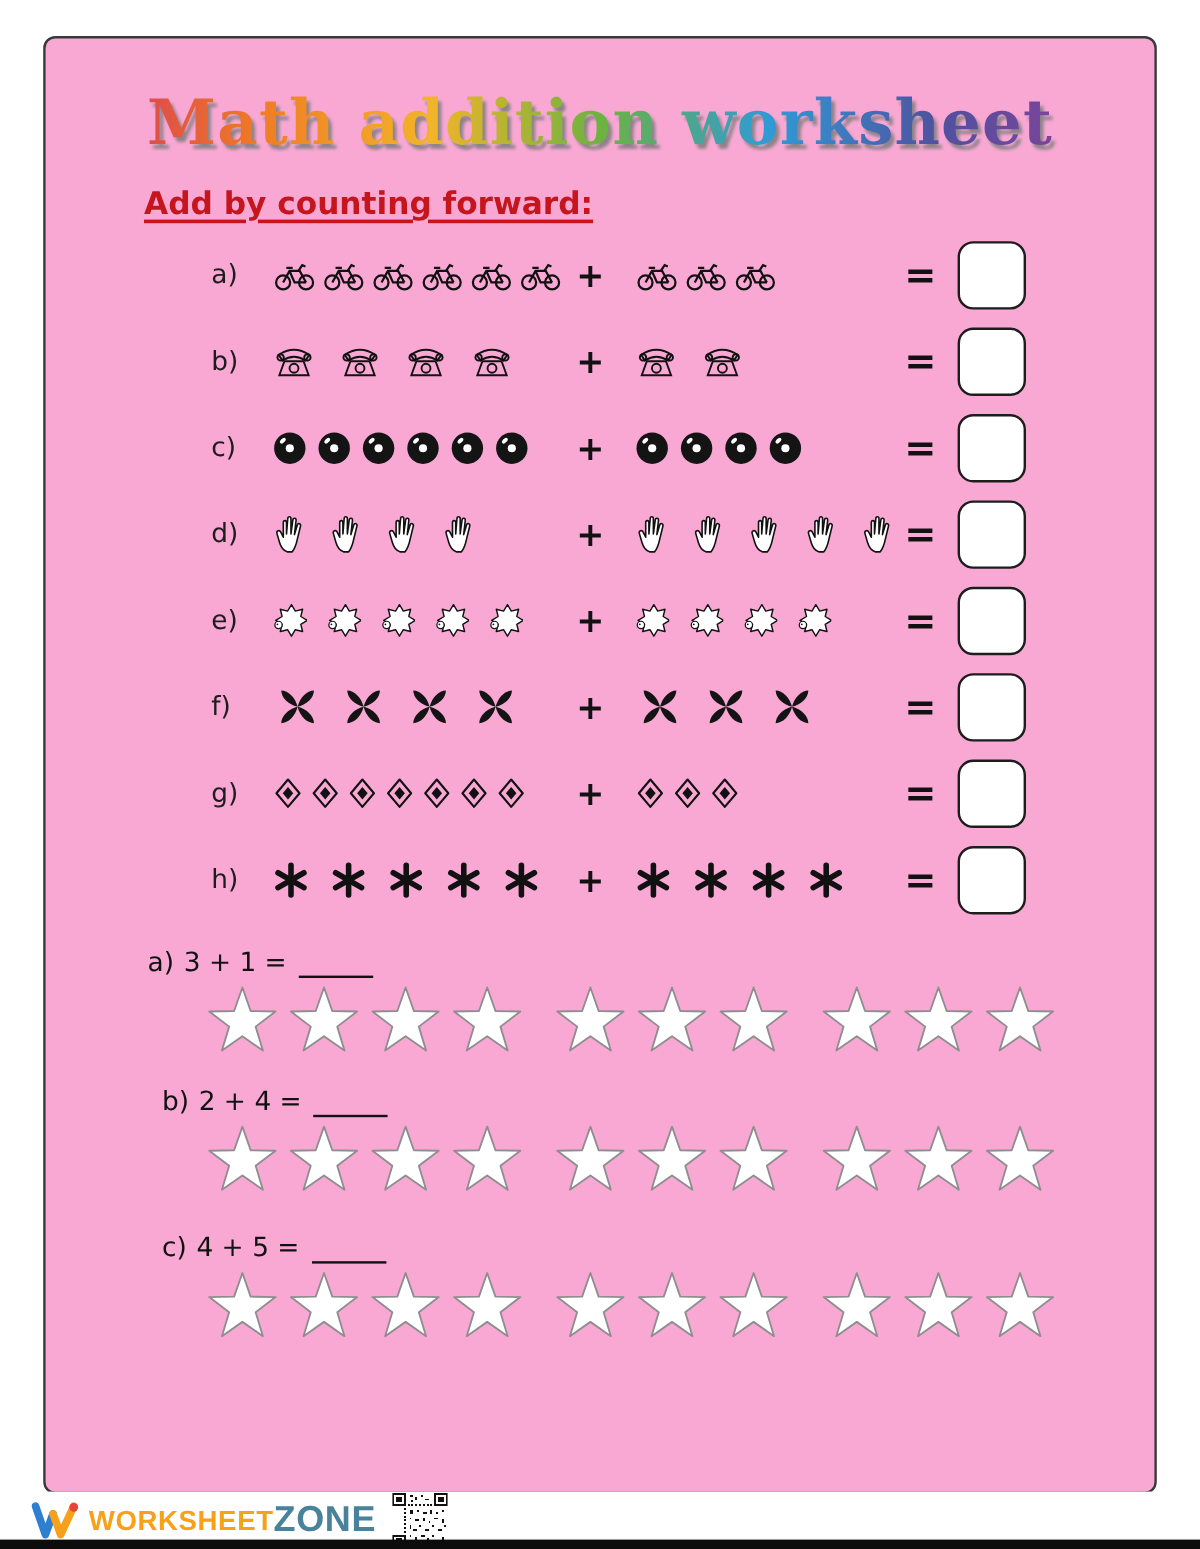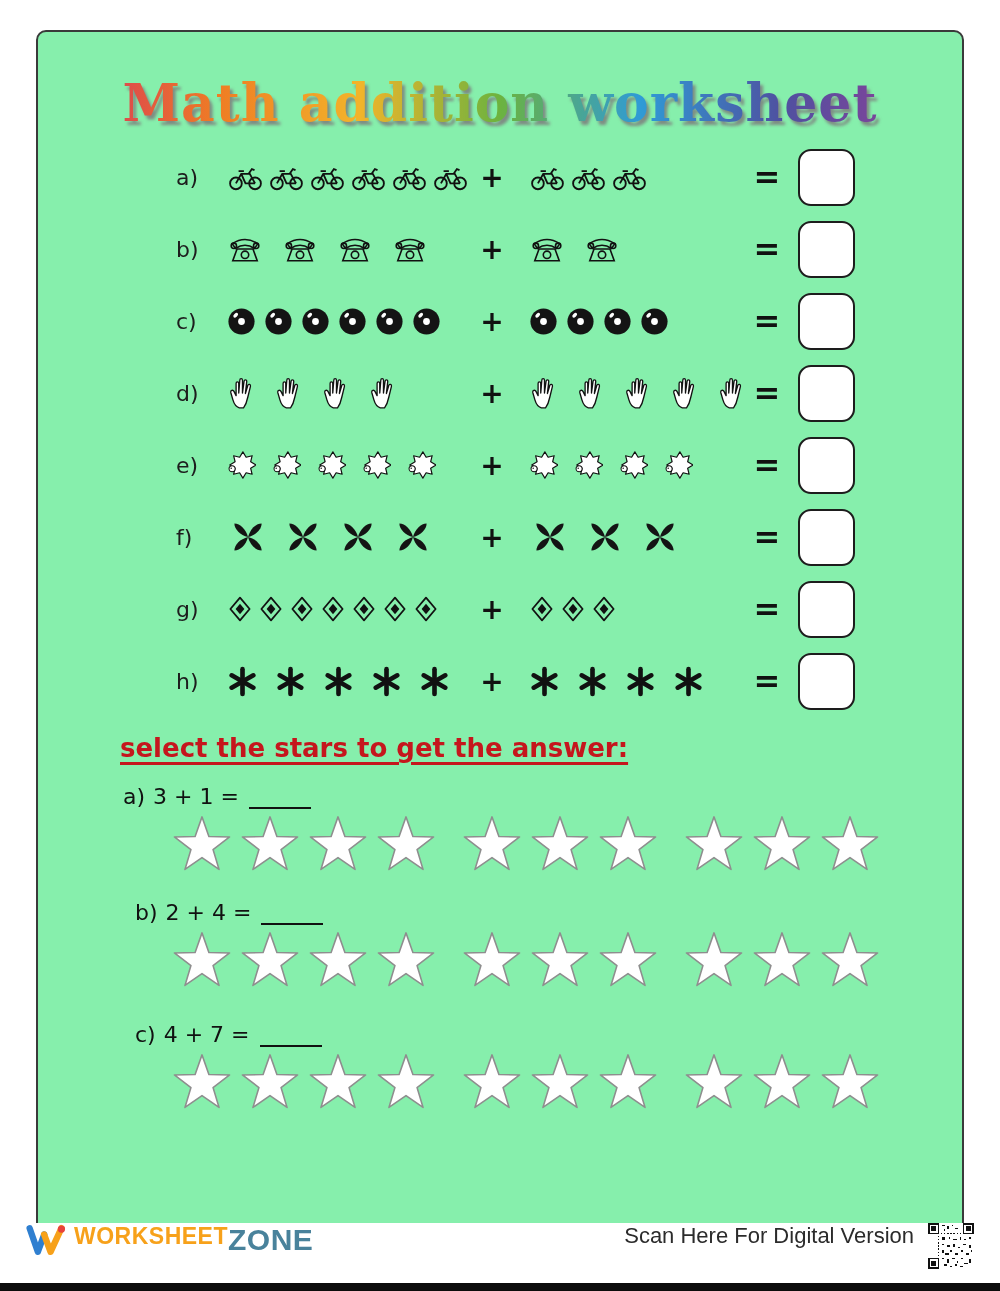--- a/index.html
+++ b/index.html
@@ -3,21 +3,21 @@
 <meta charset="utf-8">
 <style>
   :root{
     --heading-red:#c5161d;
     --brand-orange:#f7a11a;
     --brand-blue:#49829b;
     --title-gradient:linear-gradient(90deg,#d6365c,#ef7d24,#f2b42a,#6cb33f,#2f9bd6,#4f51a0,#8d3f98);
   }
   *{box-sizing:border-box;margin:0;padding:0}
   html,body{width:1000px;height:1291px;background:#fff;font-family:"DejaVu Sans","Liberation Sans",sans-serif;position:relative;overflow:hidden}
-  .frame{position:absolute;left:36px;top:30px;right:36px;bottom:46px;border:2px solid #3a3a3a;border-radius:10px;padding:0 40px;background:#86efac}
+  .frame{position:absolute;left:36px;top:30px;right:36px;bottom:46px;border:2px solid #3a3a3a;border-radius:10px;padding:0 40px;background:#f9a8d4}
   .title{margin-top:40px;text-align:center;font-family:"DejaVu Serif","Liberation Serif",serif;font-weight:bold;font-size:52px;letter-spacing:1px;
     background:var(--title-gradient);-webkit-background-clip:text;background-clip:text;color:transparent;
     filter:drop-shadow(3px 4px 1.5px rgba(125,125,125,.85));}
   .sec{margin:22px 0 4px 42px;font-size:26px;font-weight:bold;color:var(--heading-red);
     text-decoration:underline;text-decoration-thickness:2.5px;text-underline-offset:5px;}
   .sec2{margin-top:16px}
   
   #problems-list{margin-top:8px}
   .prow{display:flex;align-items:center;height:72px;padding-left:98px}
   .plabel{width:50px;font-size:22px;color:#1d1d1d;flex-shrink:0}
@@ -42,21 +42,21 @@
   .sblock:nth-child(2){margin-top:18px}
   .sblock:nth-child(3){margin-top:24px}
   .sline{display:flex;align-items:flex-end;padding-left:45px;font-size:22px;color:#111;height:32px}
   .sblock:nth-child(2) .sline,.sblock:nth-child(3) .sline{padding-left:57px}
   .slabel{margin-right:8px}
   .blank{display:inline-block;width:62px;border-bottom:2.5px solid #111;height:24px;margin-left:10px}
   .stars{display:flex;align-items:center;gap:4px;padding-left:92px;margin-top:4px}
   .stars .ic{width:64px;height:62px}
   .stars .grp{margin-left:18px}
   
-  .footer{position:absolute;left:0;right:0;bottom:20px;height:48px;background:#fff;display:flex;padding:0 26px;z-index:2}
+  .footer{position:absolute;left:0;right:0;bottom:0;height:48px;background:#fff;display:flex;align-items:center;padding:0 26px;z-index:2}
   .wicon{width:40px;height:34px;margin-right:8px}
   .brand-first{font-weight:bold;font-size:23px;color:var(--brand-orange);letter-spacing:.5px;font-family:"Liberation Sans",sans-serif}
   .brand-second{font-weight:bold;font-size:30px;color:var(--brand-blue);letter-spacing:.5px;font-family:"Liberation Sans",sans-serif}
   .scan{margin-left:auto;font-size:22px;color:#2b2b2b;font-family:"Liberation Sans",sans-serif}
   .qr{width:46px;height:46px;margin-left:14px}
   .bottom-strip{position:absolute;left:0;right:0;bottom:0;height:8px;background:#0c0c0c;z-index:3}
 </style>
 </head>
 <body>
 
@@ -112,20 +112,21 @@
       </g>
     </symbol>
     <symbol id="sym-star" viewBox="0 0 64 64">
       <polygon points="32,4 39.1,24.3 60.5,24.7 43.4,37.7 49.6,58.3 32,46 14.4,58.3 20.6,37.7 3.5,24.7 24.9,24.3" fill="#fff" stroke="#8e8e8e" stroke-width="1.6" stroke-linejoin="round"></polygon>
     </symbol>
   </defs>
 </svg>
 
 <div class="frame">
   <h1 class="title">Math addition worksheet</h1>
+  <h2 class="sec">Add by counting forward:</h2>
   <div id="problems-list">
       <div class="prow">
         <span class="plabel">a)</span>
         <span class="icons left g-bicycle">
           <svg viewBox="0 0 64 64" class="ic">
             <use href="#sym-bicycle"></use>
           </svg>
           <svg viewBox="0 0 64 64" class="ic">
             <use href="#sym-bicycle"></use>
           </svg>
@@ -401,21 +402,20 @@
             <use href="#sym-asterisk"></use>
           </svg>
           <svg viewBox="0 0 64 64" class="ic">
             <use href="#sym-asterisk"></use>
           </svg>
         </span>
         <span class="op eq">=</span>
         <span class="abox"></span>
       </div>
     </div>
-  <h2 class="sec sec2">select the stars to get the answer:</h2>
   <div id="star-problems-list">
       <div class="sblock">
         <div class="sline">
           <span class="slabel">a)</span>
           <span class="seq">3 + 1 =</span>
           <span class="blank"></span>
         </div>
         <div class="stars">
           <svg viewBox="0 0 64 64" class="ic">
             <use href="#sym-star"></use>
@@ -484,21 +484,21 @@
             <use href="#sym-star"></use>
           </svg>
           <svg viewBox="0 0 64 64" class="ic">
             <use href="#sym-star"></use>
           </svg>
         </div>
       </div>
       <div class="sblock">
         <div class="sline">
           <span class="slabel">c)</span>
-          <span class="seq">4 + 7 =</span>
+          <span class="seq">4 + 5 =</span>
           <span class="blank"></span>
         </div>
         <div class="stars">
           <svg viewBox="0 0 64 64" class="ic">
             <use href="#sym-star"></use>
           </svg>
           <svg viewBox="0 0 64 64" class="ic">
             <use href="#sym-star"></use>
           </svg>
           <svg viewBox="0 0 64 64" class="ic">
@@ -531,21 +531,20 @@
 </div>
 
 <footer class="footer">
   <svg class="wicon" viewBox="0 0 44 36">
     <path d="M4 5 L13 31 L20 12" fill="none" stroke="#2f7fd0" stroke-width="7" stroke-linecap="round" stroke-linejoin="round"></path>
     <path d="M20 12 L27 31 L39 5" fill="none" stroke="#f7a11a" stroke-width="7" stroke-linecap="round" stroke-linejoin="round"></path>
     <circle cx="39" cy="6" r="4" fill="#e8423c"></circle>
   </svg>
   <span class="brand-first">WORKSHEET</span>
     <span class="brand-second">ZONE</span>
-  <div class="scan">Scan Here For Digital Version</div>
   <svg class="qr" viewBox="0 0 29 29" shape-rendering="crispEdges">
     <rect width="29" height="29" fill="#fff"></rect>
     <g fill="#111">
       <rect x="0" y="0" width="7" height="7"></rect>
         <rect x="22" y="0" width="7" height="7"></rect>
         <rect x="0" y="22" width="7" height="7"></rect>
     </g>
     <g fill="#fff">
       <rect x="1" y="1" width="5" height="5"></rect>
         <rect x="23" y="1" width="5" height="5"></rect>

